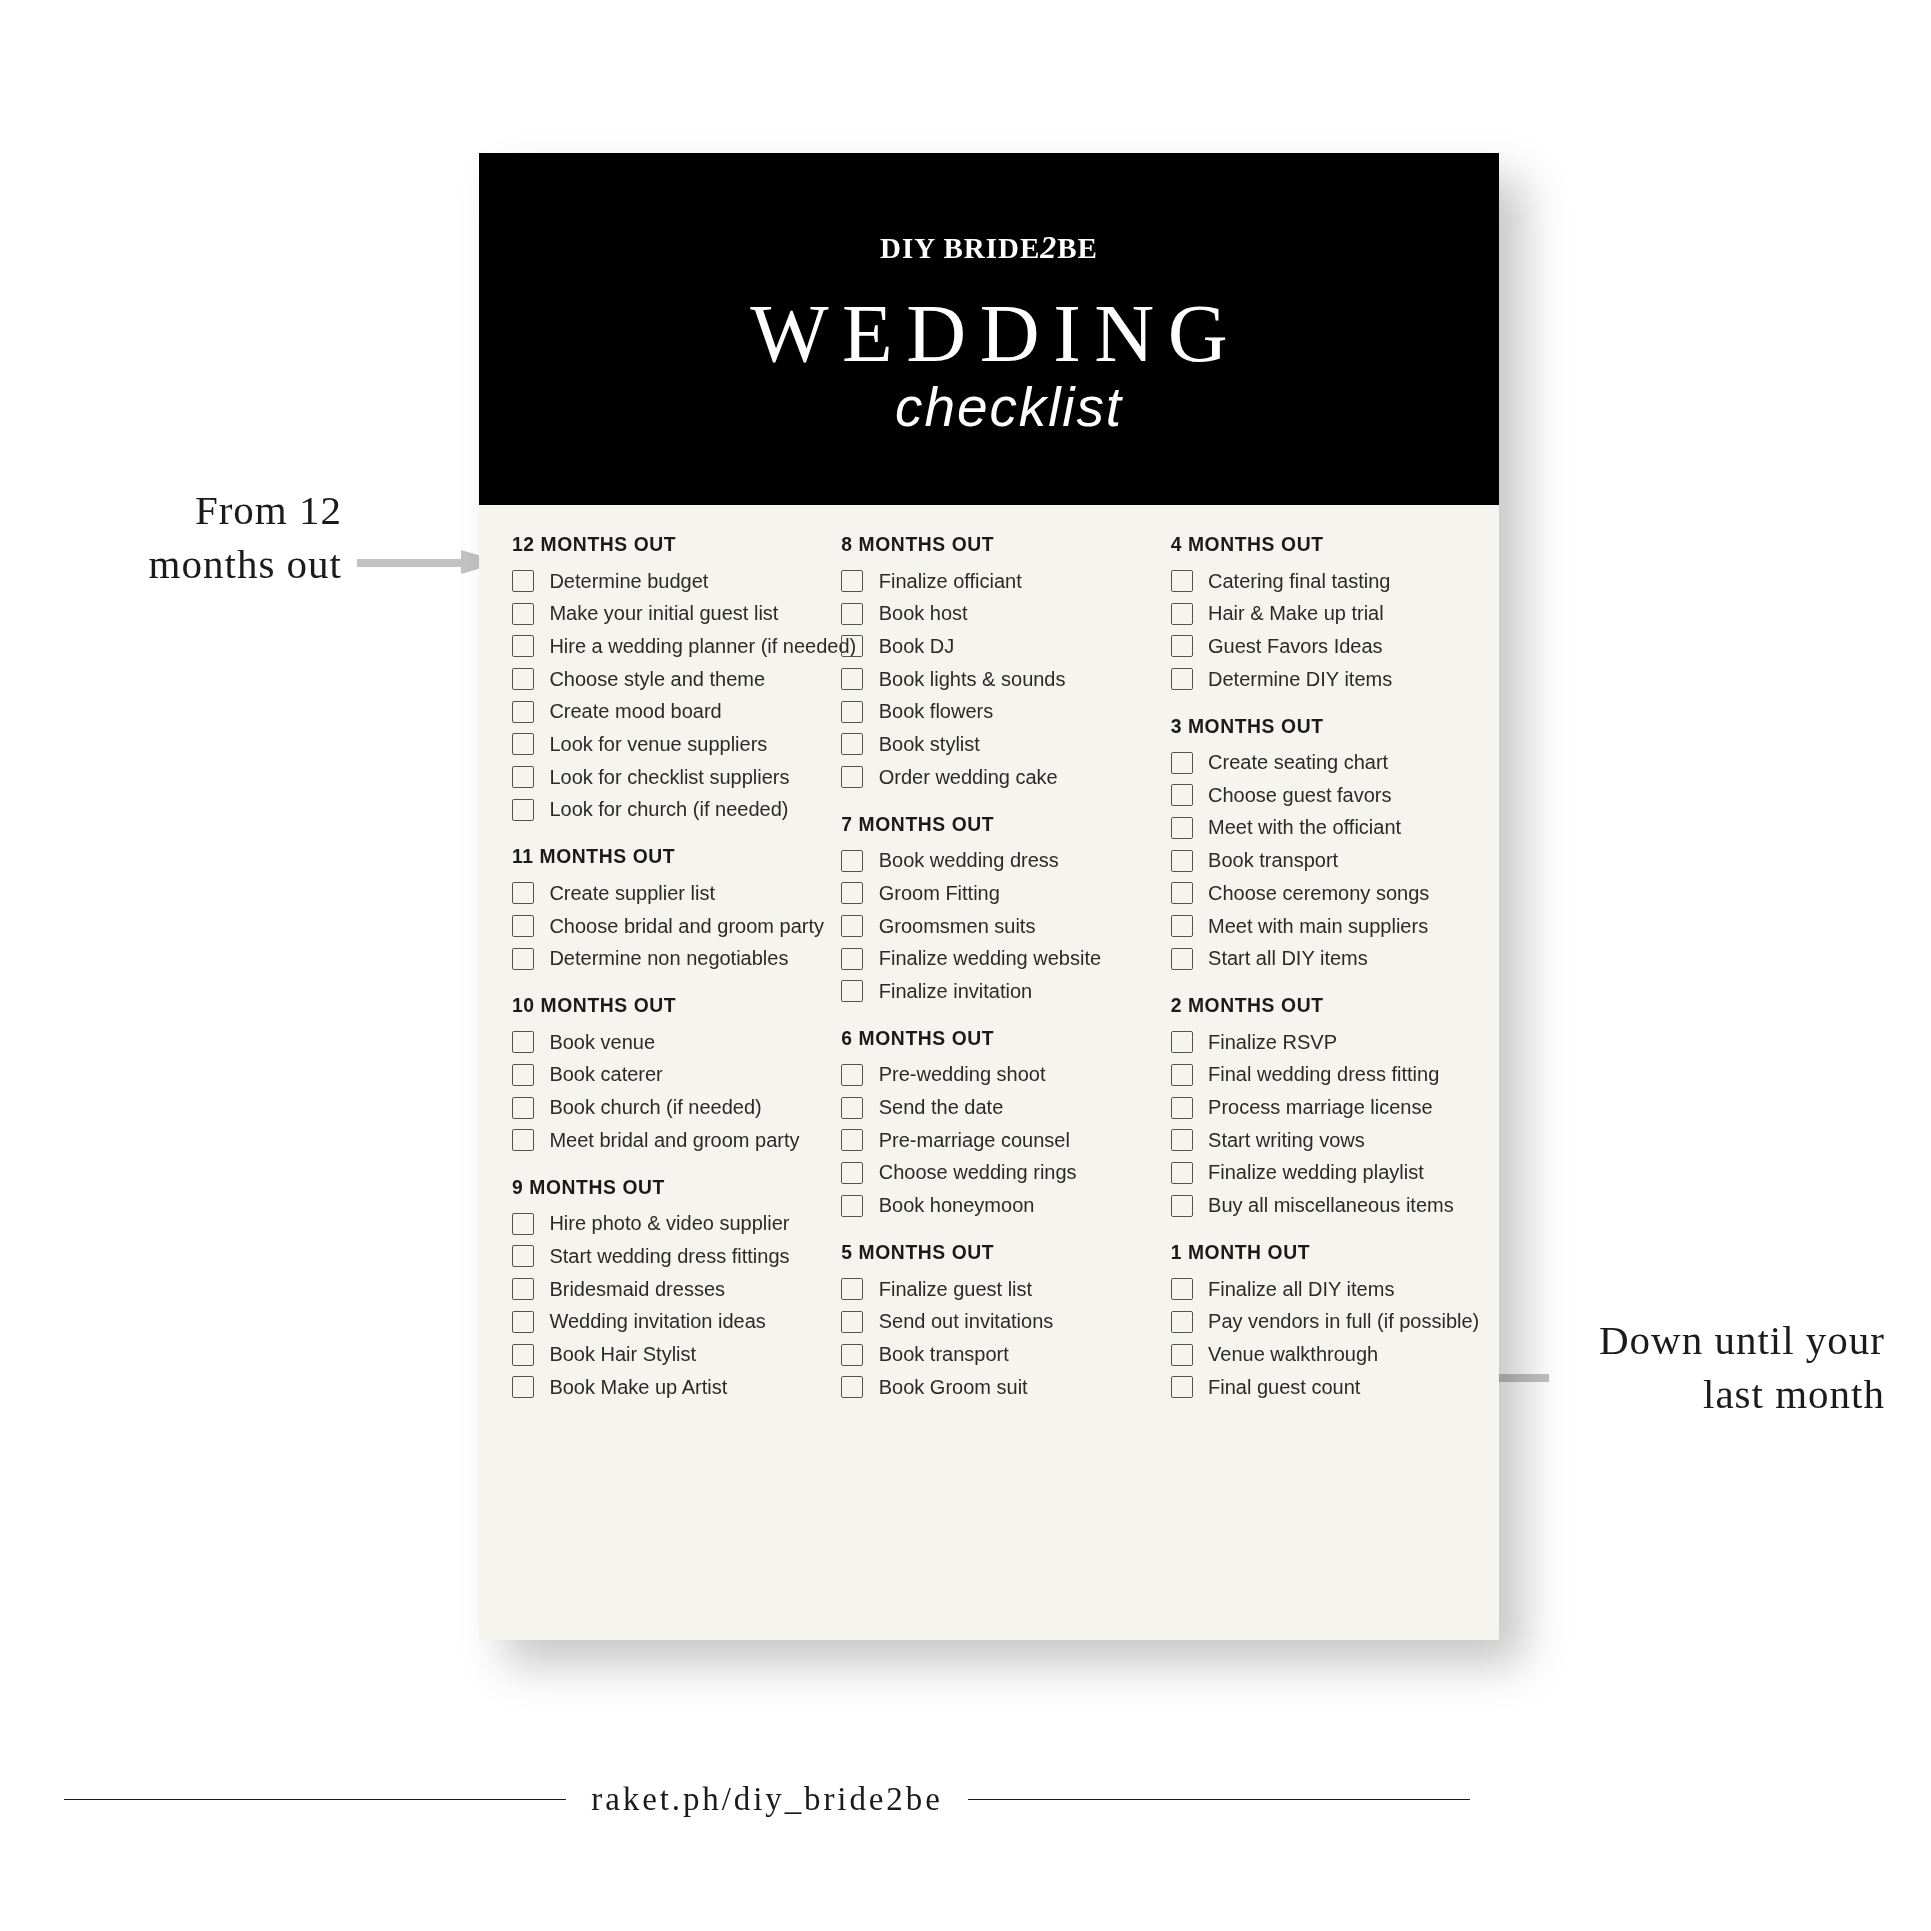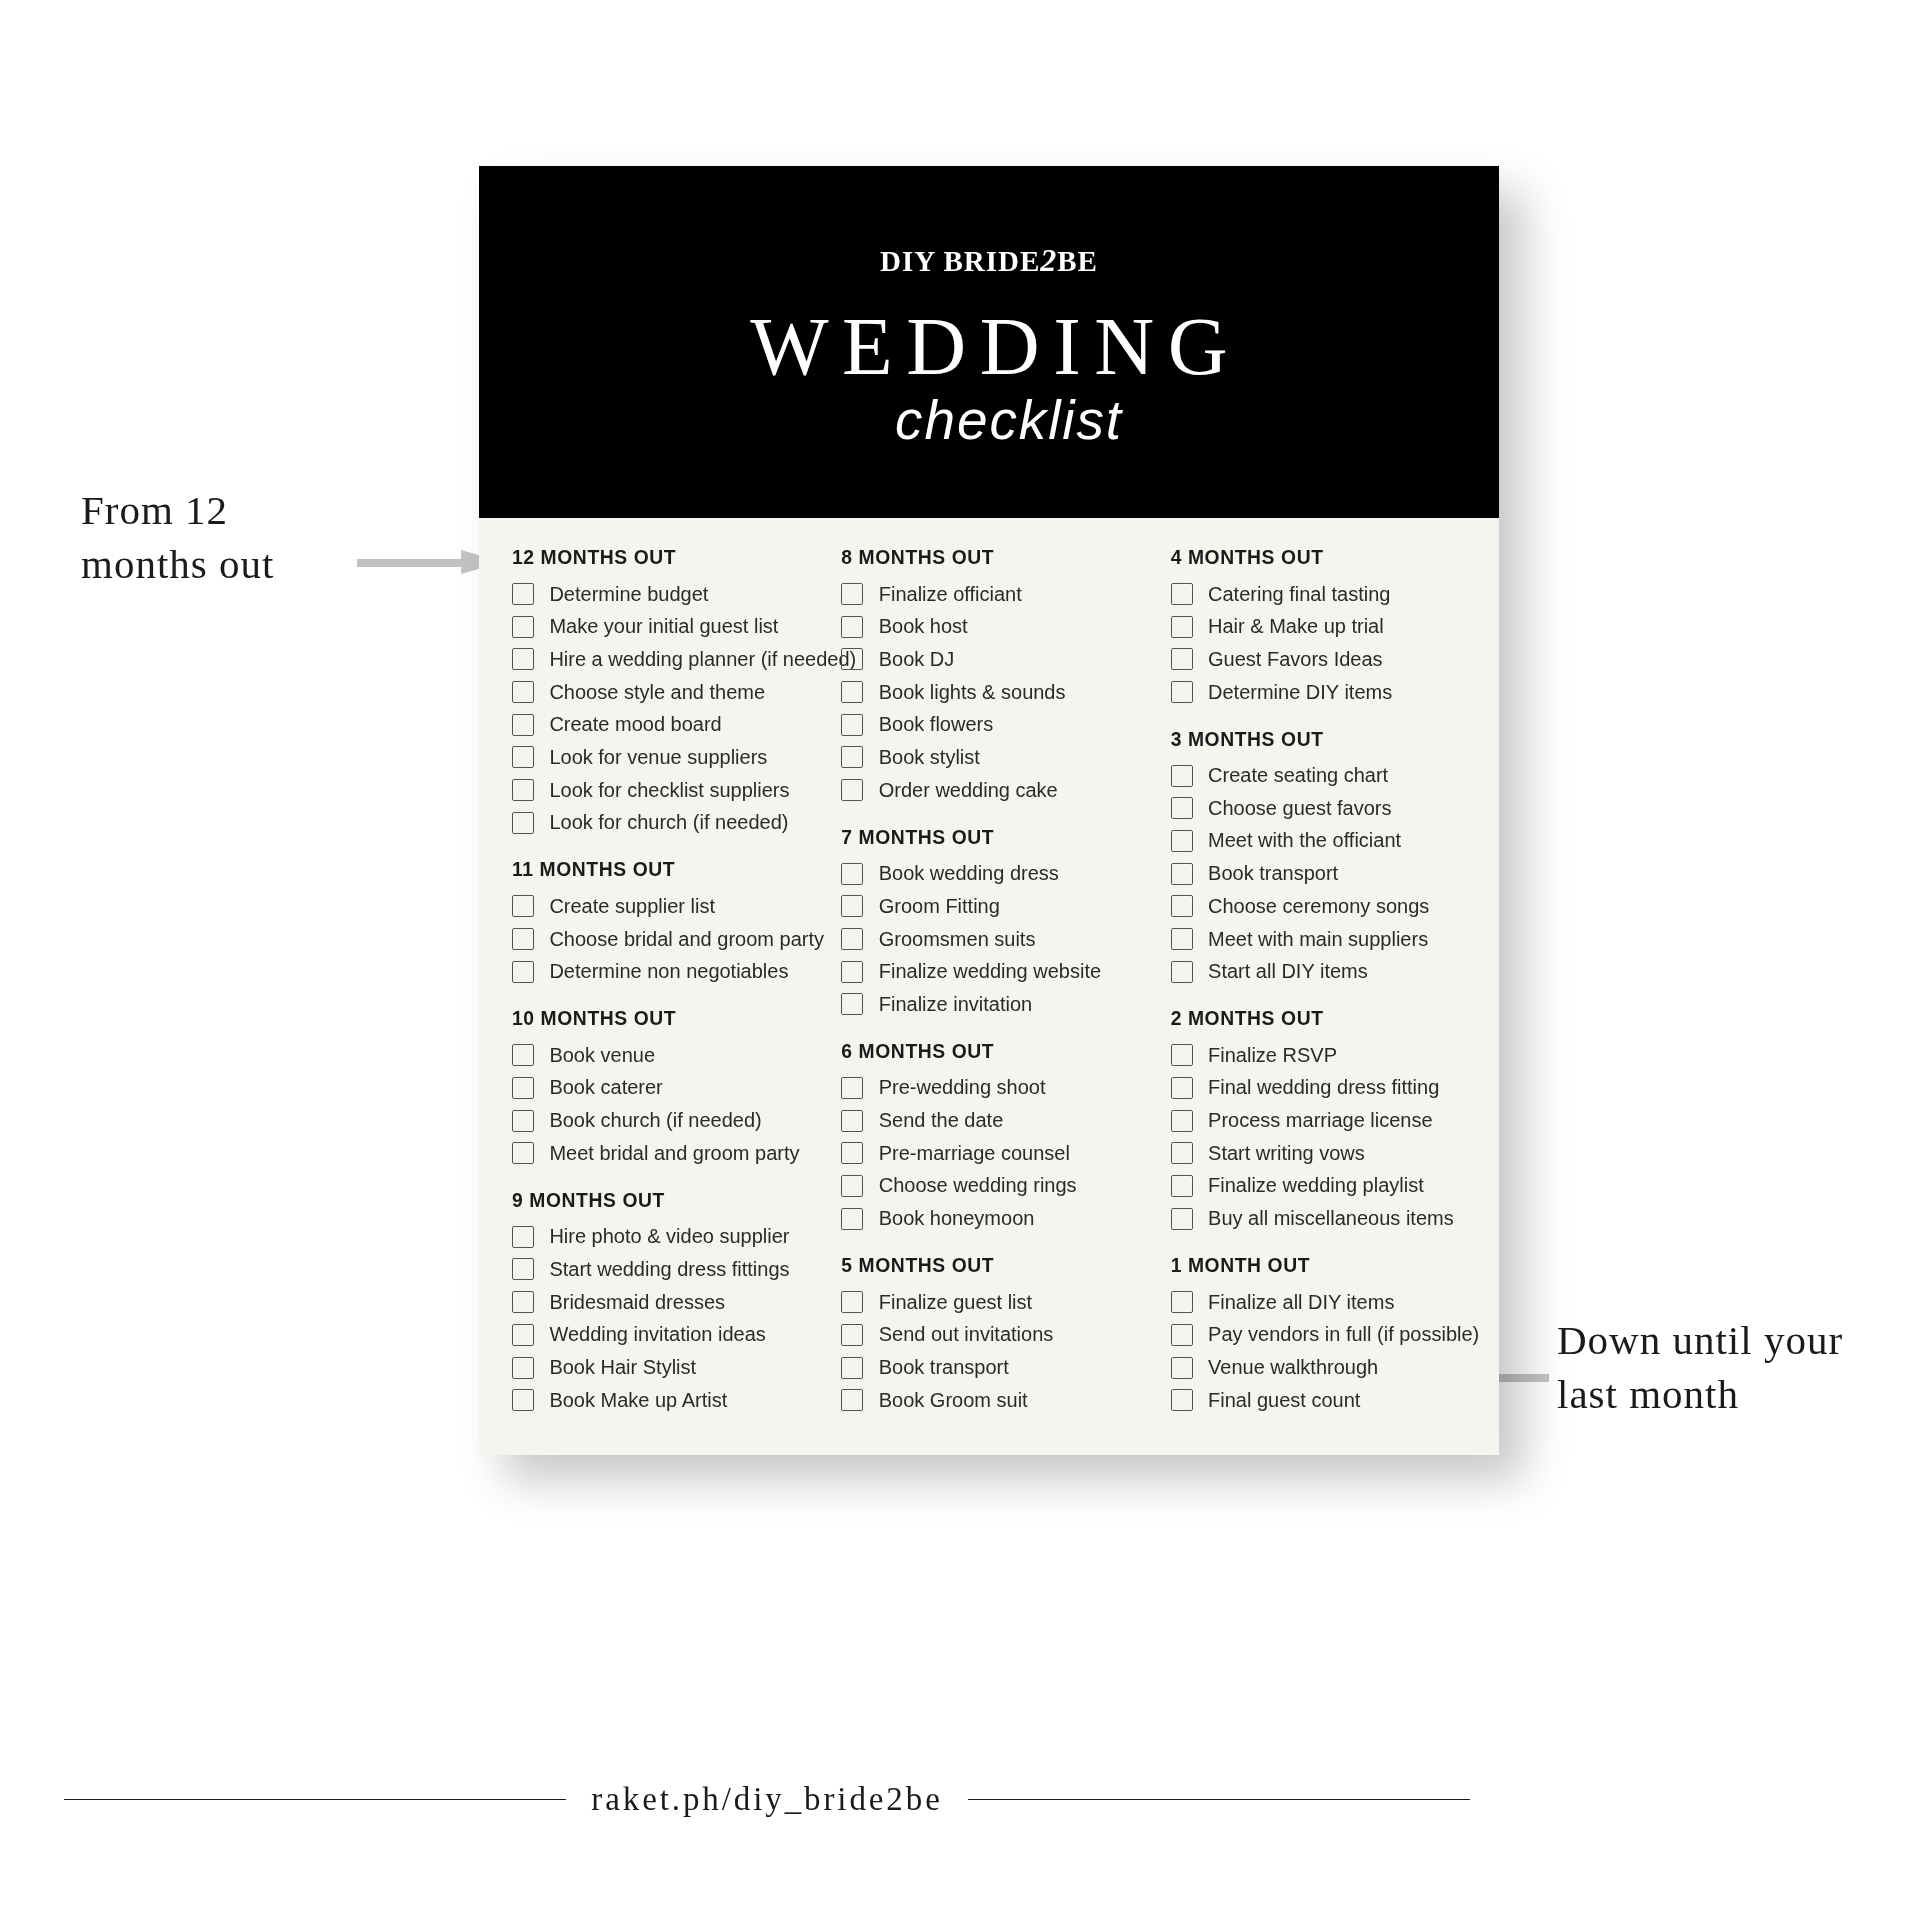--- a/index.html
+++ b/index.html
@@ -16,21 +16,21 @@
   }
 
   
   .annotation {
     position: absolute;
     font-family: "Liberation Serif", serif;
     color: #1b1b1b;
     font-size: 41px;
     line-height: 1.32;
     letter-spacing: 1px;
-    text-align: left;
+    text-align: right;
   }
   #annot-left {
     left: 81px;
     top: 483px;
     width: 261px;
   }
   #annot-right {
     right: 46px;
     top: 1313px;
     width: 328px;
@@ -68,23 +68,23 @@
     top: 1365px;
     width: 189px;
   }
   #arrow-right .shaft { right: 0; width: 147px; }
   #arrow-right .head  { right: 145px; border-right: 42px solid #c2c2c2; }
 
   
   #sheet {
     position: absolute;
     left: 479px;
-    top: 166px;
+    top: 153px;
     width: 1020px;
-    height: 1289px;
+    height: 1487px;
     background: #f6f4ef;
     box-shadow: 25px 25px 42px rgba(0,0,0,0.22);
   }
   #sheet-header {
     height: 352px;
     background: #000000;
     color: #ffffff;
     display: flex;
     flex-direction: column;
     align-items: center;

